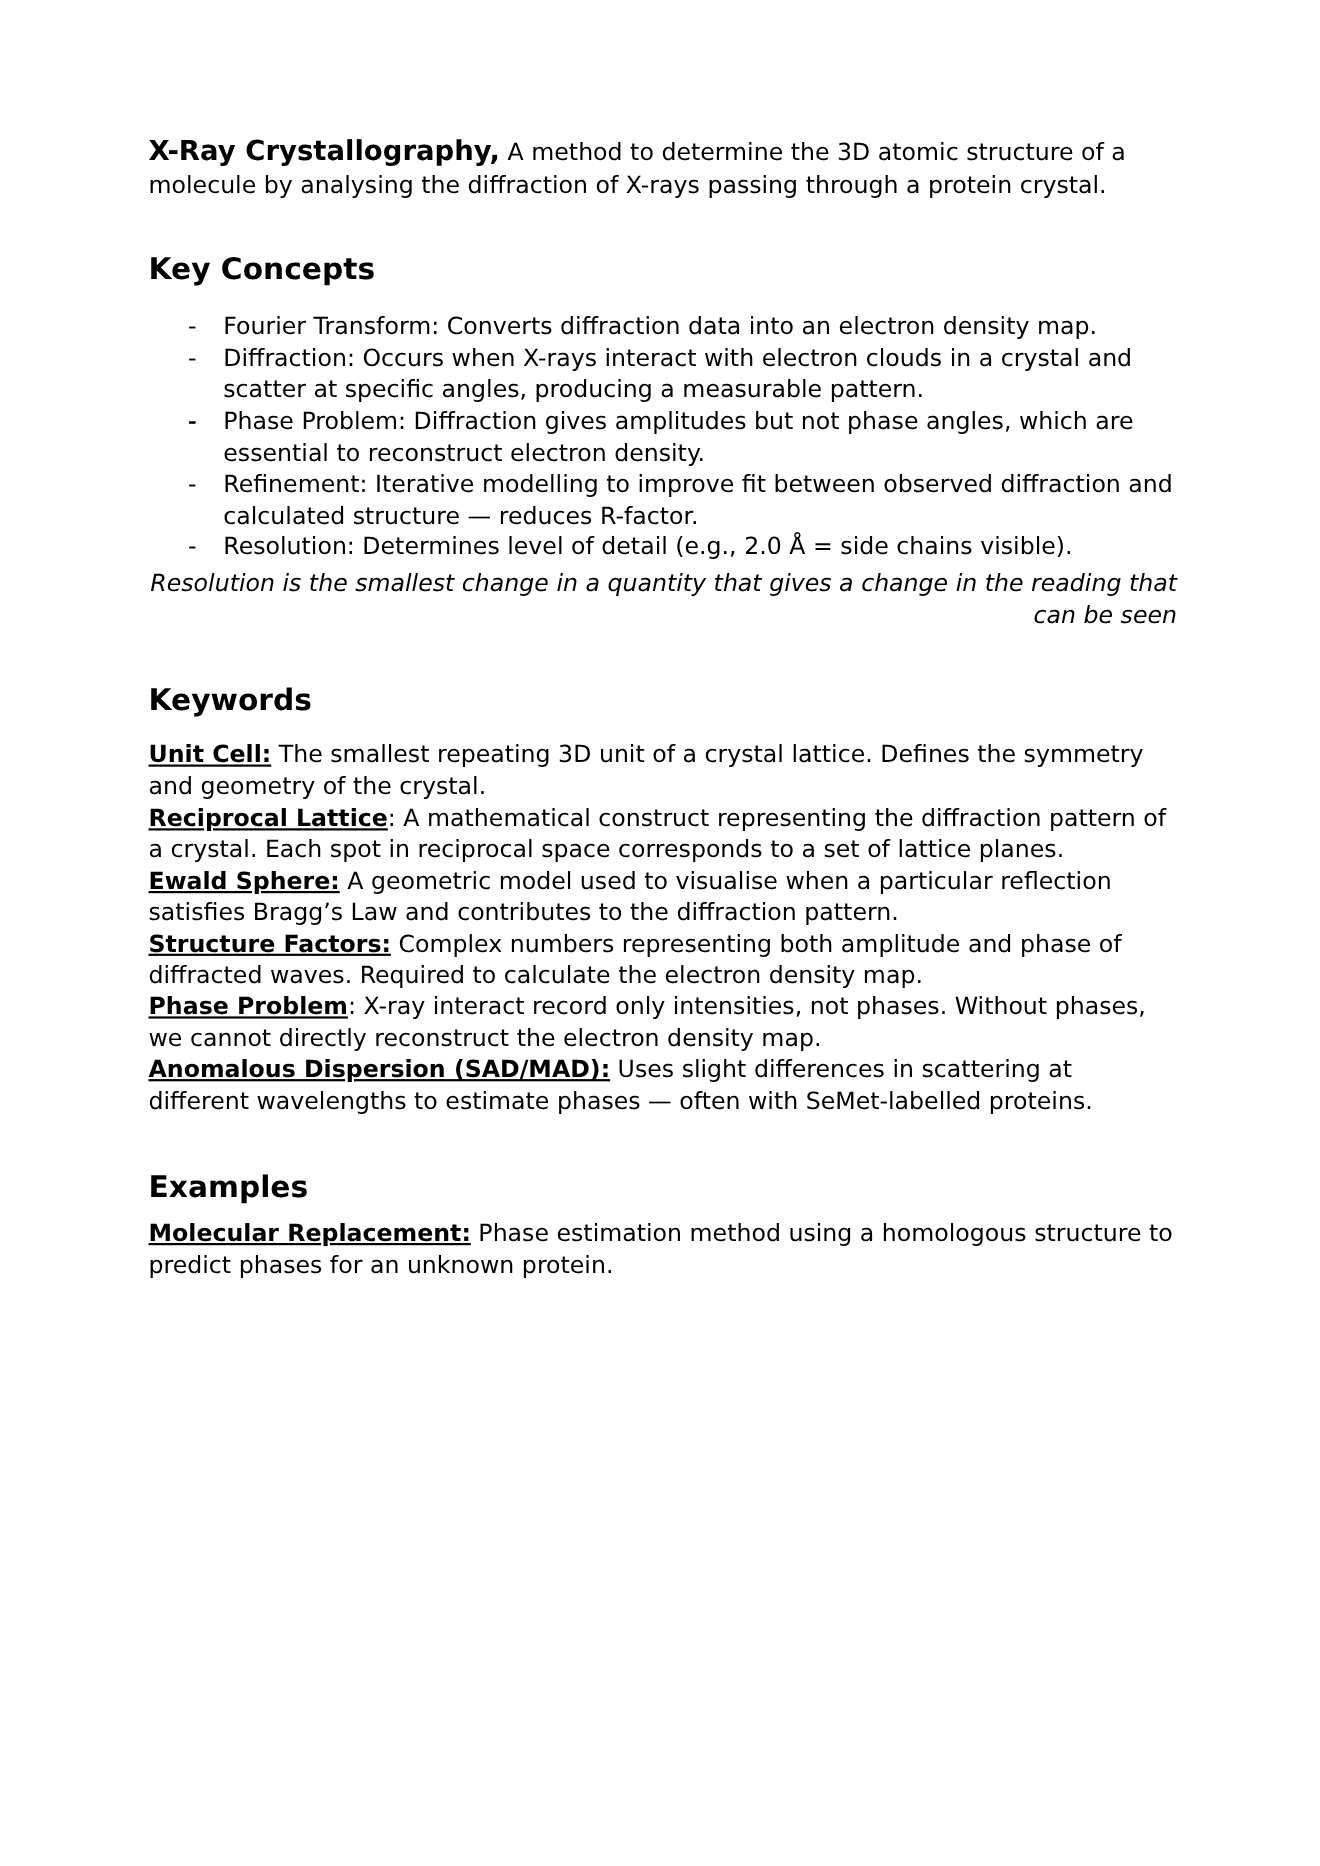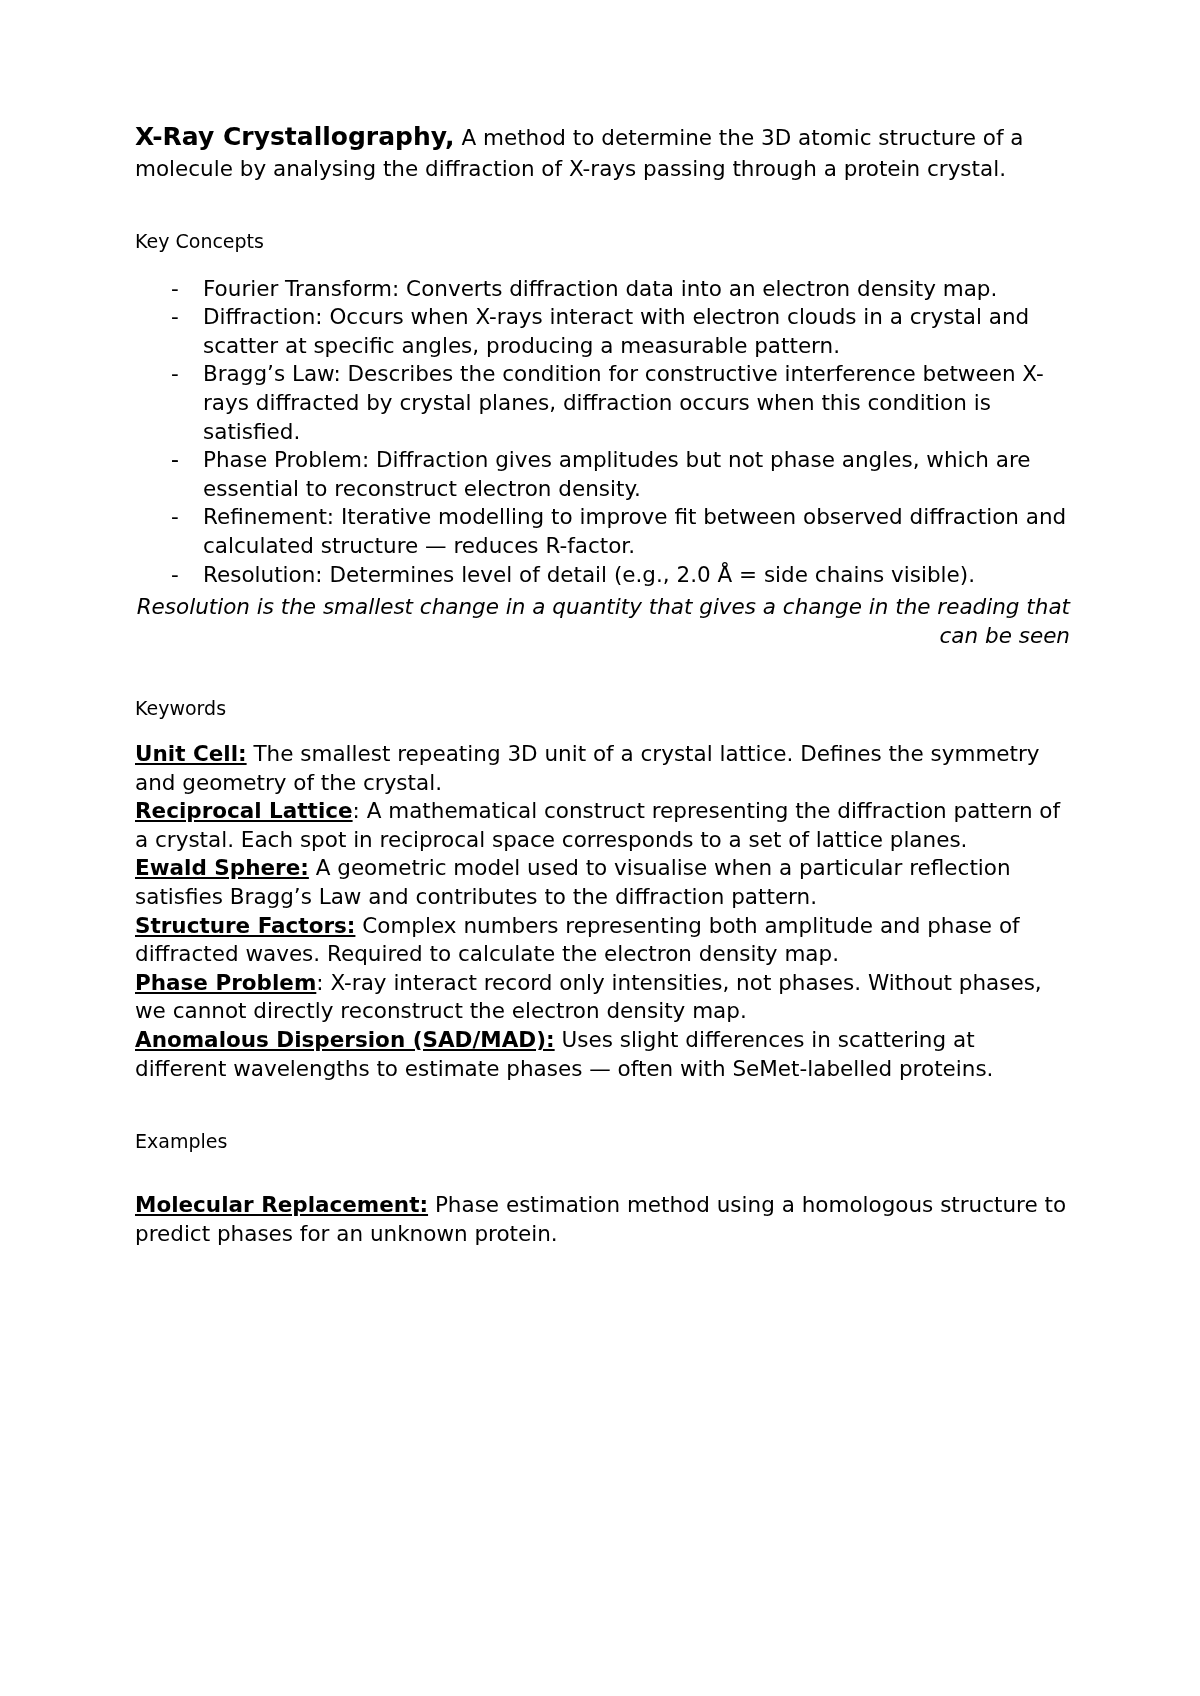--- a/index.html
+++ b/index.html
@@ -29,22 +29,22 @@
     margin: 0;
   }
   .intro {
     margin-bottom: 0;
   }
   .intro .title-lead {
     font-weight: bold;
     font-size: 25px;
   }
   h2.section {
-    font-size: 19px;
-    font-weight: normal;
+    font-size: 27px;
+    font-weight: bold;
     margin: 47px 0 0 0;
     line-height: 1.2;
   }
   .bullets {
     margin: 22px 0 0 0;
     padding: 0;
     list-style: none;
   }
   .bullets li {
     position: relative;
@@ -68,42 +68,42 @@
     margin-top: 20px;
   }
   .kw-block p {
     line-height: 1.33;
   }
   .kw-term {
     font-weight: bold;
     text-decoration: underline;
   }
   .ex-block {
-    margin-top: 38px;
+    margin-top: 12px;
   }
   .ex-block p {
     line-height: 1.33;
   }
 </style>
 </head>
 <body>
 
 <div class="page">
   <div class="doc-body">
 
     <p class="intro">
       <span class="title-lead">X-Ray Crystallography,</span><span> A method to determine the 3D atomic structure of a molecule by analysing the diffraction of X-rays passing through a protein crystal.</span>
     </p>
 
     <h2 class="section">Key Concepts</h2>
 
     <ul class="bullets">
       <li><span class="dash">-</span><span>Fourier Transform: Converts diffraction data into an electron density map.</span></li>
       <li><span class="dash">-</span><span>Diffraction: Occurs when X-rays interact with electron clouds in a crystal and scatter at specific angles, producing a measurable pattern.</span></li>
-      <li><span class="dash">-</span><span>Bragg’s Law: Describes the condition for constructive interference between X-rays diffracted by crystal planes, diffraction occurs when this condition is satisfied.</span></li>
+      <li><span class="dash">-</span></li>
       <li><span class="dash">-</span></li>
       <li><span class="dash">-</span><span>Phase Problem: Diffraction gives amplitudes but not phase angles, which are essential to reconstruct electron density.</span></li>
       <li><span class="dash">-</span><span>Refinement: Iterative modelling to improve fit between observed diffraction and calculated structure — reduces R-factor.</span></li>
       <li><span class="dash">-</span><span>Resolution: Determines level of detail (e.g., 2.0 Å = side chains visible).</span></li>
     </ul>
 
     <p class="note-italic">Resolution is the smallest change in a quantity that gives a change in the reading that can be seen</p>
 
     <h2 class="section">Keywords</h2>
 

